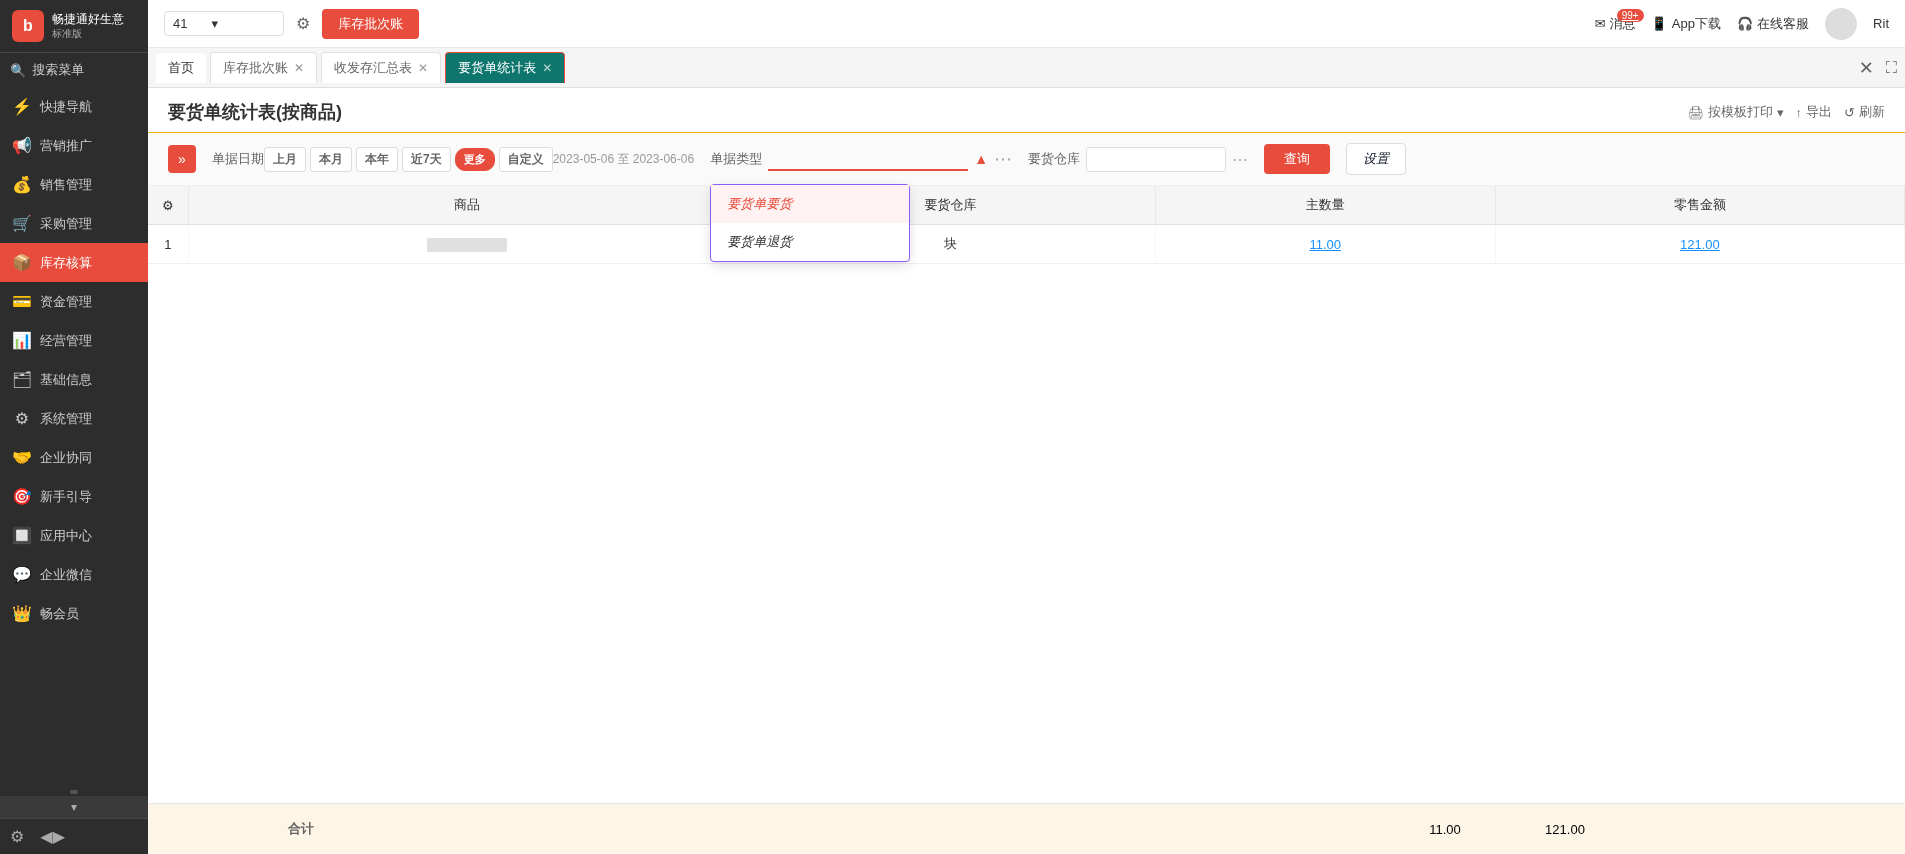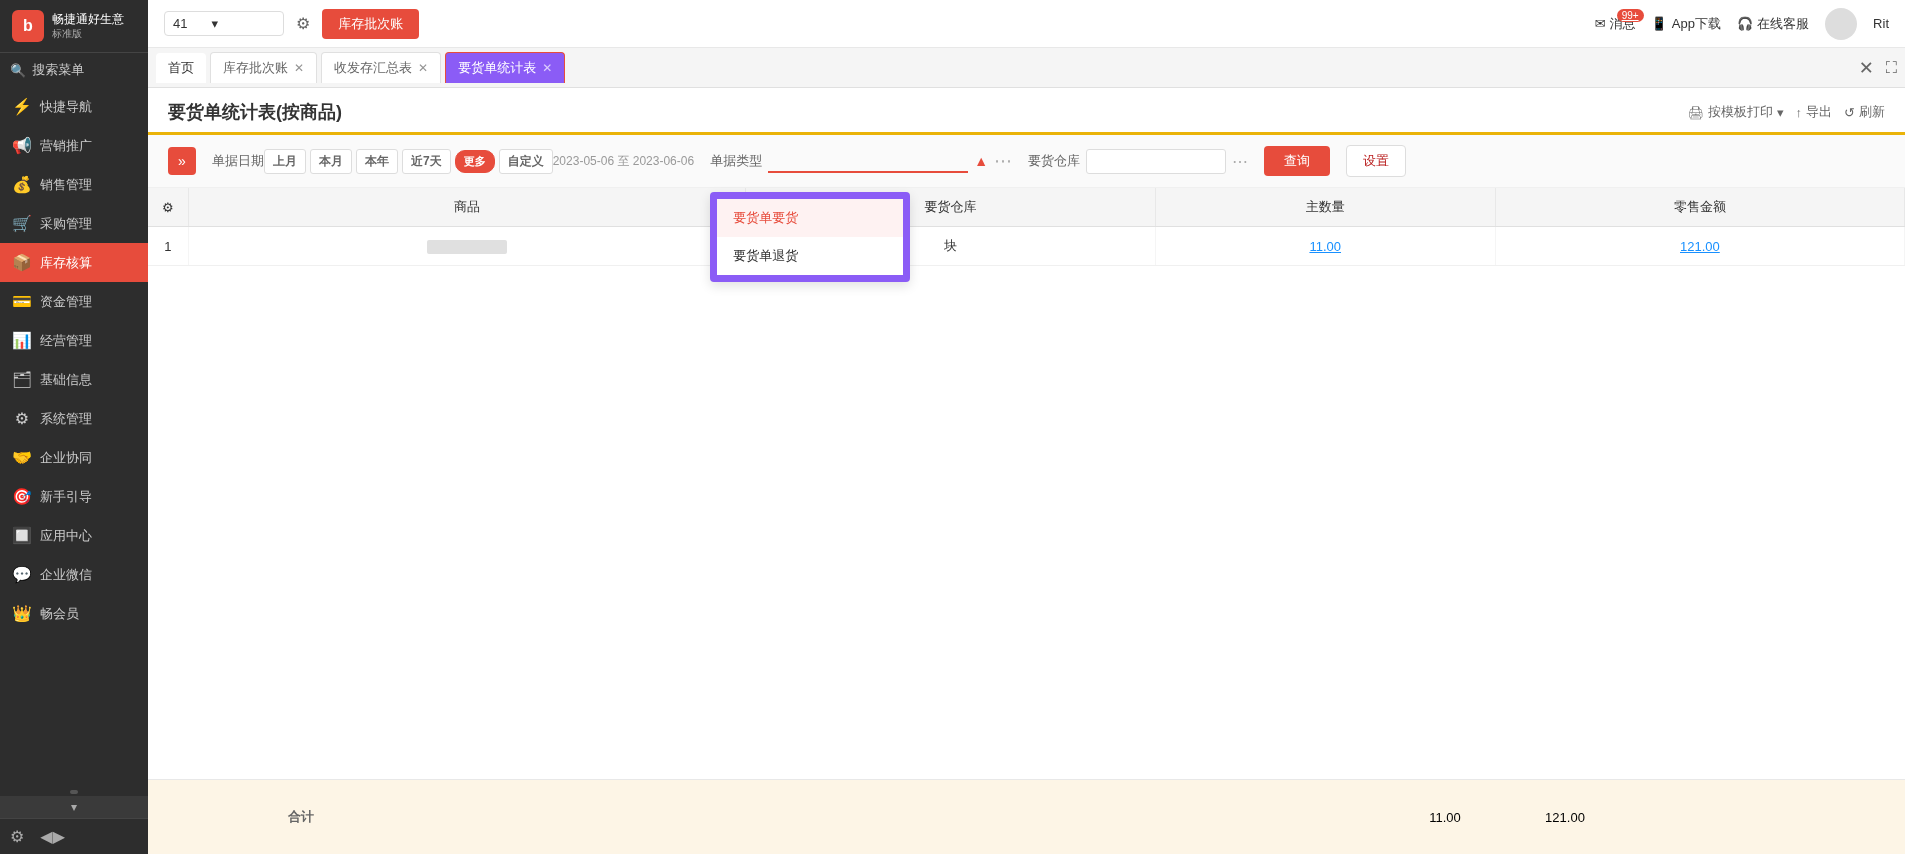--- a/index.html
+++ b/index.html
@@ -149,21 +149,21 @@
       font-size: 13px;
       cursor: pointer;
       color: #666;
       border-radius: 4px 4px 0 0;
       gap: 6px;
       background: #fff;
       border: 1px solid #e0e0e0;
       border-bottom: none;
     }
     .tab.active {
-      background: #8b5cf6;
+      background: #0f766e;
       color: #fff;
       border-color: #e74c3c;
     }
     .tab-close { font-size: 12px; line-height: 1; opacity: 0.7; }
     .tab-home { background: #fff; color: #333; border: none; }
     .tab-extra-btn { margin-left: auto; font-size: 18px; color: #666; cursor: pointer; }
     .tab-fullscreen { font-size: 16px; color: #666; cursor: pointer; }
 
     
     .page-content {
@@ -173,21 +173,21 @@
       display: flex;
       flex-direction: column;
     }
 
     
     .page-header {
       padding: 12px 20px 8px;
       display: flex;
       align-items: center;
       justify-content: space-between;
-      border-bottom: 3px solid #eab308;
+      border-bottom: 1px solid #eab308;
     }
     .page-title { font-size: 18px; font-weight: bold; color: #333; }
     .page-header-actions { display: flex; align-items: center; gap: 12px; }
     .print-btn {
       display: flex; align-items: center; gap: 4px;
       font-size: 13px; color: #666; cursor: pointer;
     }
     .export-btn {
       display: flex; align-items: center; gap: 4px;
       font-size: 13px; color: #666; cursor: pointer;
@@ -275,39 +275,41 @@
       background: #e74c3c;
       color: #fff;
       border: none;
       border-radius: 4px;
       padding: 6px 20px;
       font-size: 13px;
       cursor: pointer;
     }
     .settings-btn {
       background: #fff;
-      color: #b91c1c;
+      color: #0f172a;
       border: 1px solid #ddd;
       border-radius: 4px;
       padding: 6px 16px;
       font-size: 13px;
       cursor: pointer;
+      font-style: italic;
     }
 
     
     .dropdown-overlay {
       position: absolute;
-      top: 42px;
+      top: 36px;
       left: 0;
       background: #fff;
-      border: 7px solid #8b5cf6;
+      border: 1px solid #8b5cf6;
       border-radius: 4px;
       box-shadow: 0 4px 12px rgba(0,0,0,0.12);
       min-width: 200px;
       z-index: 1000;
+      font-style: italic;
     }
     .dropdown-item {
       padding: 10px 16px;
       font-size: 13px;
       cursor: pointer;
       color: #333;
     }
     .dropdown-item.selected { background: #fef2f2; color: #e74c3c; }
 
     
@@ -337,21 +339,21 @@
       text-align: center;
       border-bottom: 1px solid #f0f0f0;
       border-right: 1px solid #f5f5f5;
       color: #333;
     }
     .td-link { color: #1890ff; cursor: pointer; text-decoration: underline; }
 
     
     .table-footer {
       background: #fdf5e6;
-      padding: 28px 20px;
+      padding: 16px 20px;
       display: flex;
       align-items: center;
       border-top: 1px solid #e8e8e8;
       font-size: 13px;
     }
     .footer-label { color: #666; margin-right: 20px; font-weight: bold; }
     .footer-spacer { flex: 1; }
     .footer-num { text-align: center; }
 
     

